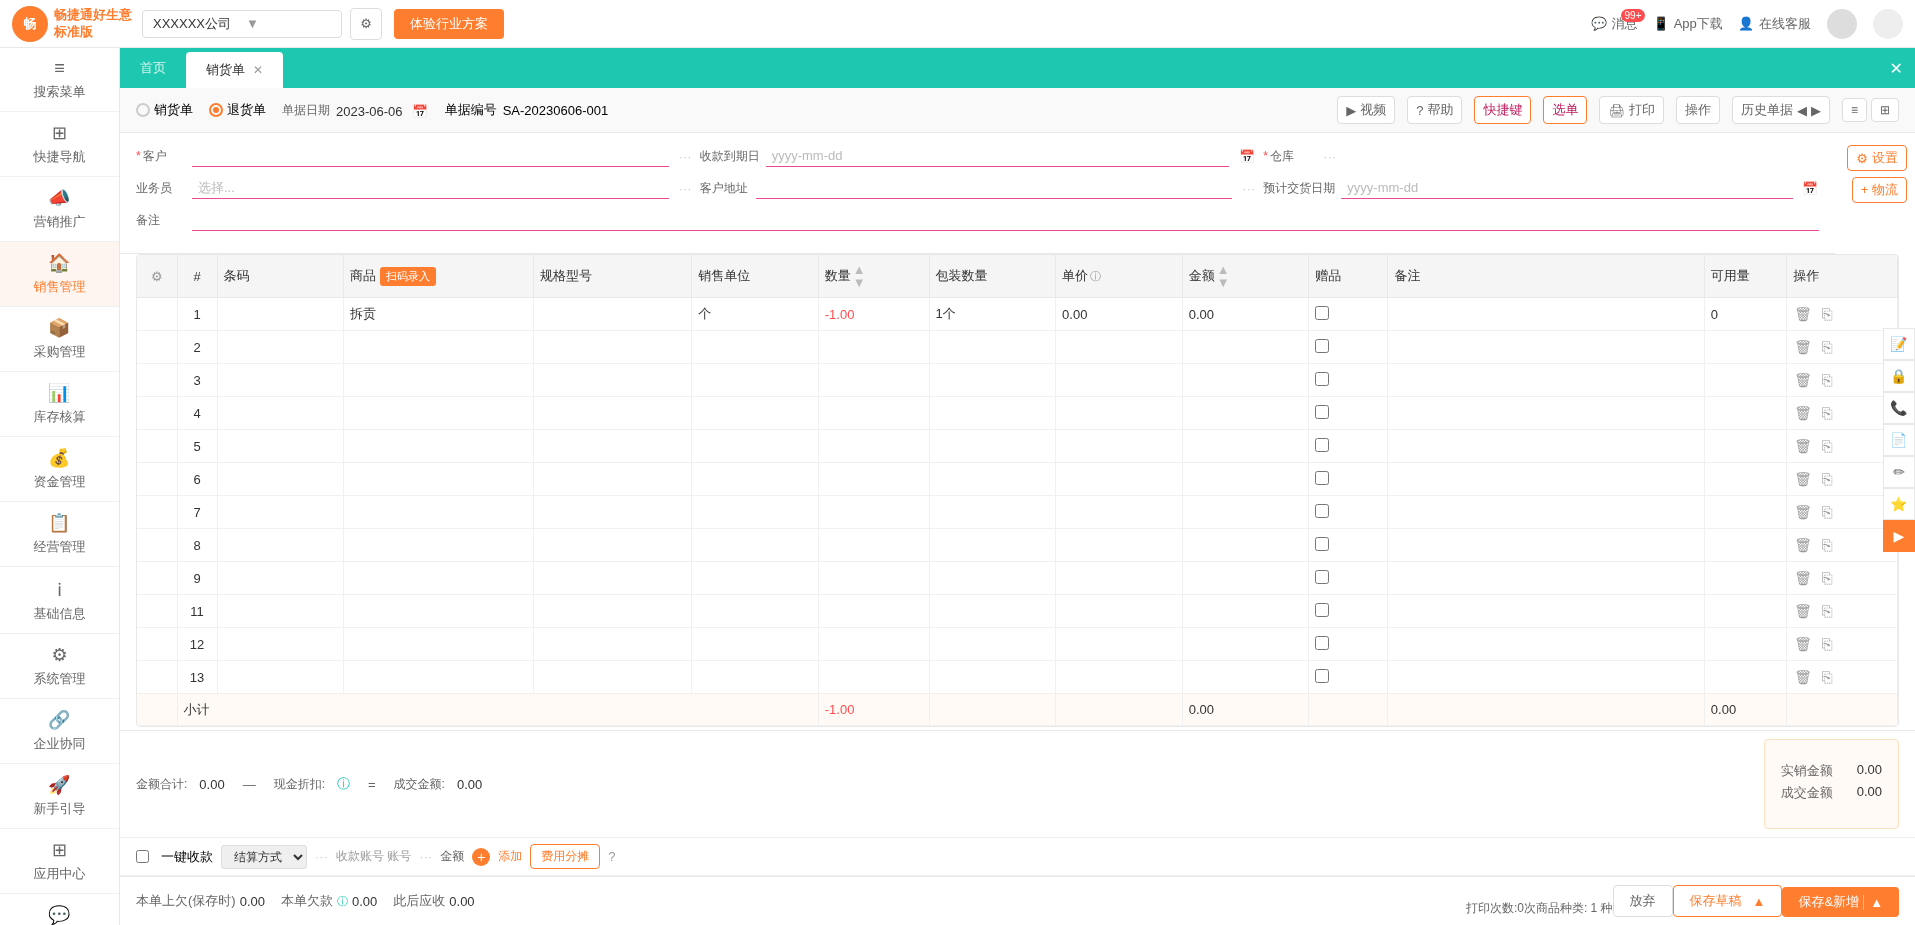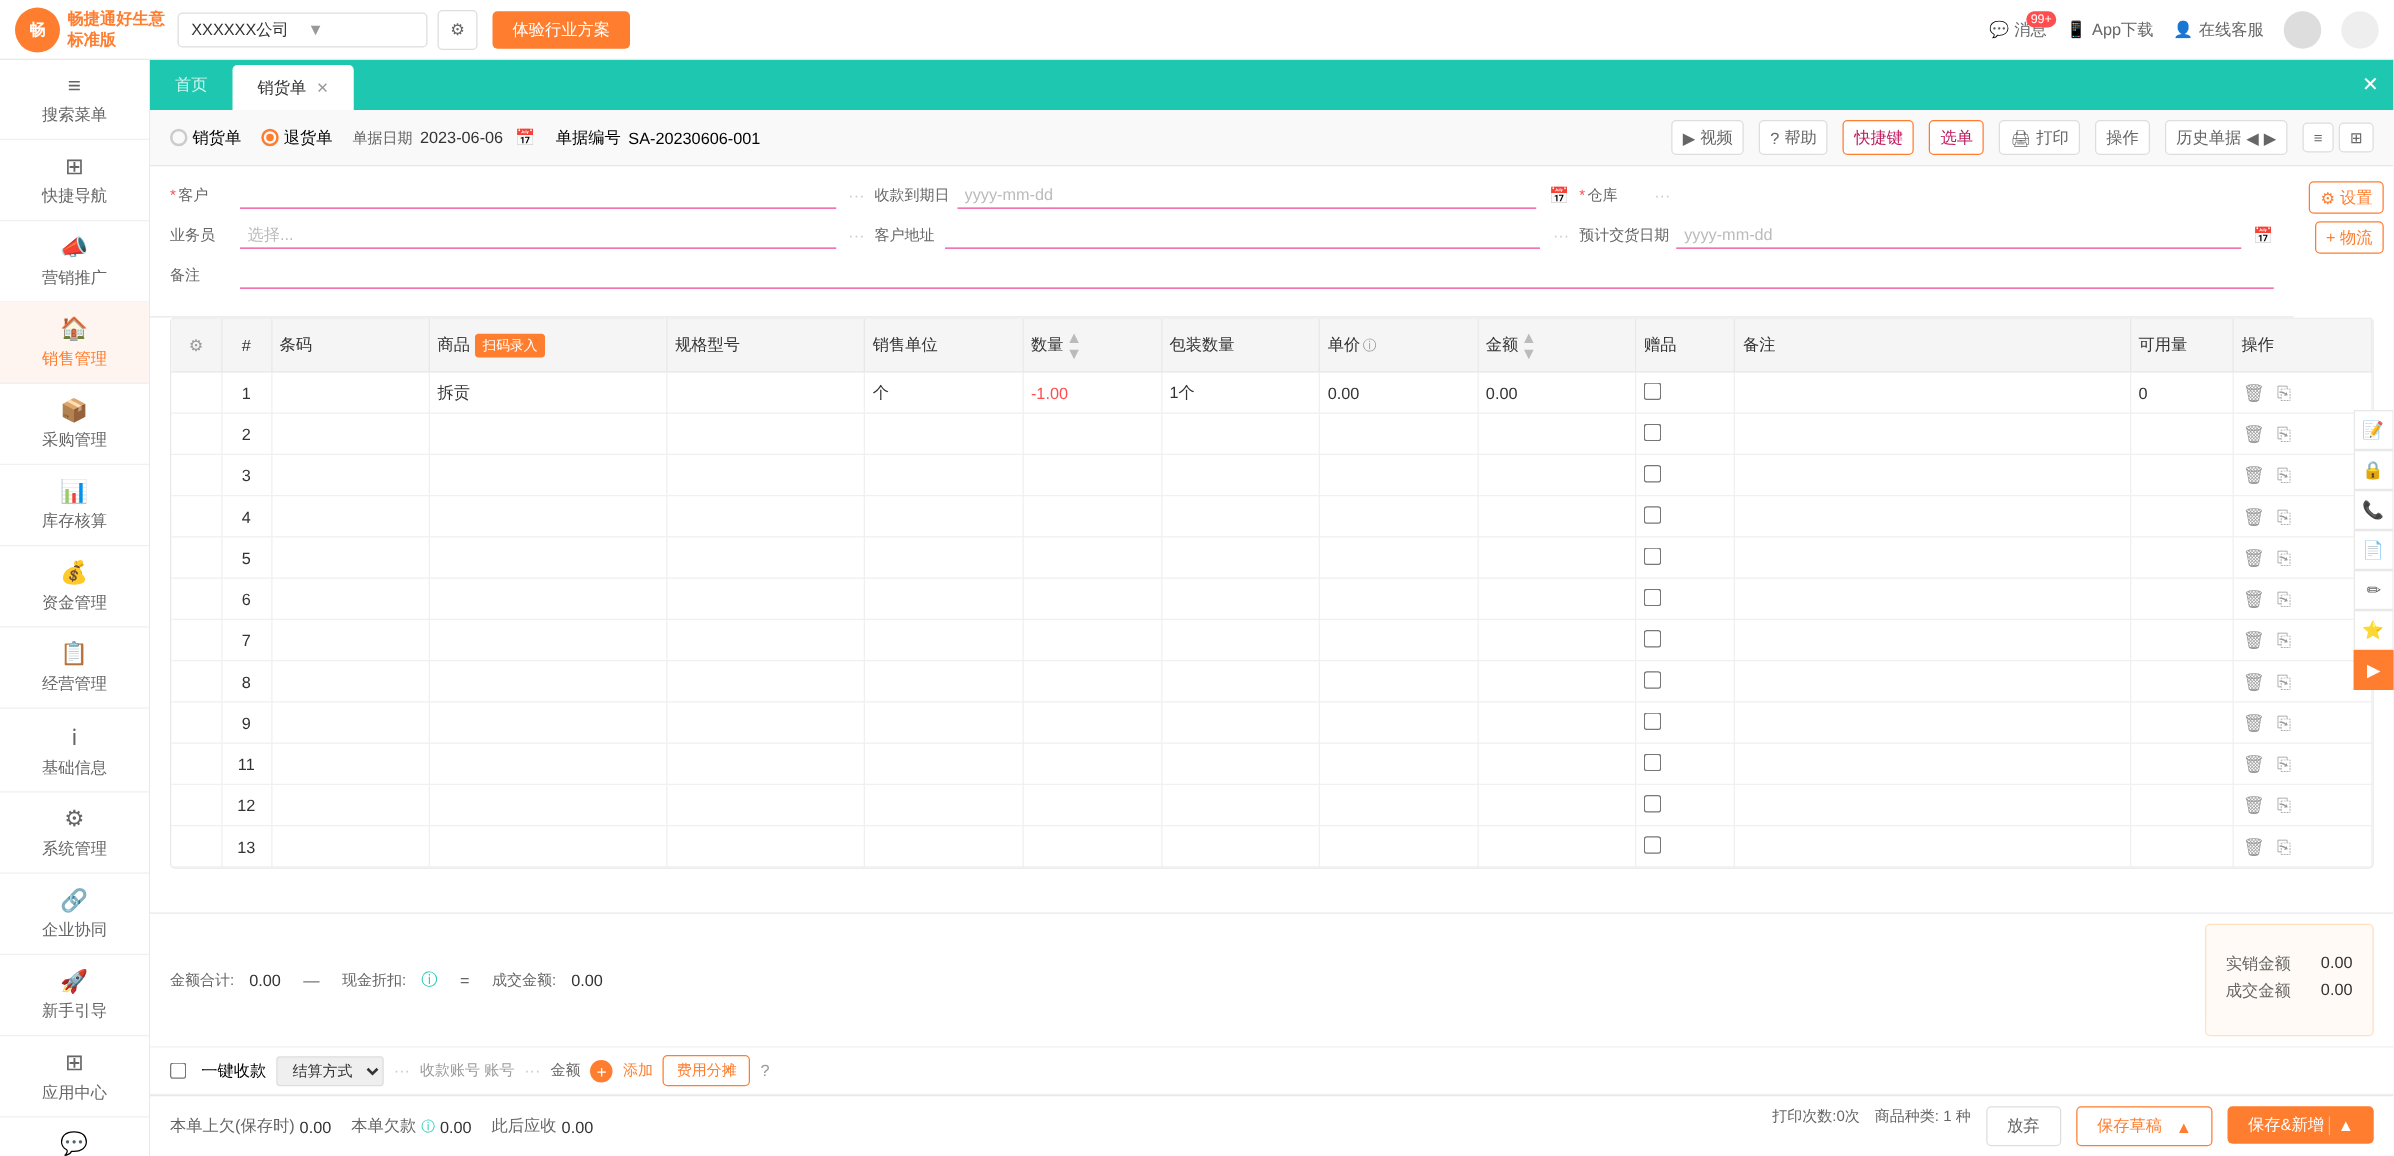--- a/index.html
+++ b/index.html
@@ -217,21 +217,21 @@
     }
     .radio-dot.checked { border-color: #ff7d2e; }
     .radio-dot.checked::after {
       content: '';
       width: 6px; height: 6px;
       border-radius: 50%;
       background: #ff7d2e;
     }
     .date-field {
       display: flex;
-      align-items: flex-start;
+      align-items: flex-end;
       gap: 6px;
       color: #333;
     }
     .date-field label { color: #666; font-size: 12px; }
     .date-value { color: #333; font-weight: 500; }
     .doc-number {
       display: flex;
       align-items: center;
       gap: 6px;
     }
@@ -476,22 +476,22 @@
       display: flex;
       align-items: center;
       gap: 4px;
       font-size: 12px;
       color: #666;
     }
     .footer-stat-value { color: #333; font-weight: 500; }
     .footer-right {
       margin-left: auto;
       display: flex;
-      align-items: flex-start;
-      gap: 12px;
+      align-items: flex-end;
+      gap: 0;
     }
     .btn-abandon {
       border: 1px solid #ddd;
       background: white;
       color: #666;
       border-radius: 4px;
       padding: 6px 16px;
       cursor: pointer;
       font-size: 13px;
     }
@@ -1104,20 +1104,32 @@
                 <td><input type="checkbox" class="checkbox" style=""></td>
                 <td></td>
                   <td></td>
                 <td>
                     <div class="action-icons">
                       <span class="action-icon">🗑</span>
                       <span class="action-icon">⎘</span>
                     </div>
                   </td>
               </tr>
+              <tr class="subtotal-row">
+                <td></td>
+                <td colspan="5">小计</td>
+                <td class="red">-1.00</td>
+                <td></td>
+                <td></td>
+                <td>0.00</td>
+                <td></td>
+                <td></td>
+                <td>0.00</td>
+                <td></td>
+              </tr>
             </tbody>
           </table>
         </div>
       </div>
 
       <div class="bottom-area">
 
         <div class="amount-row">
           <span class="amount-label">金额合计:</span>
           <span class="amount-value">0.00</span>

